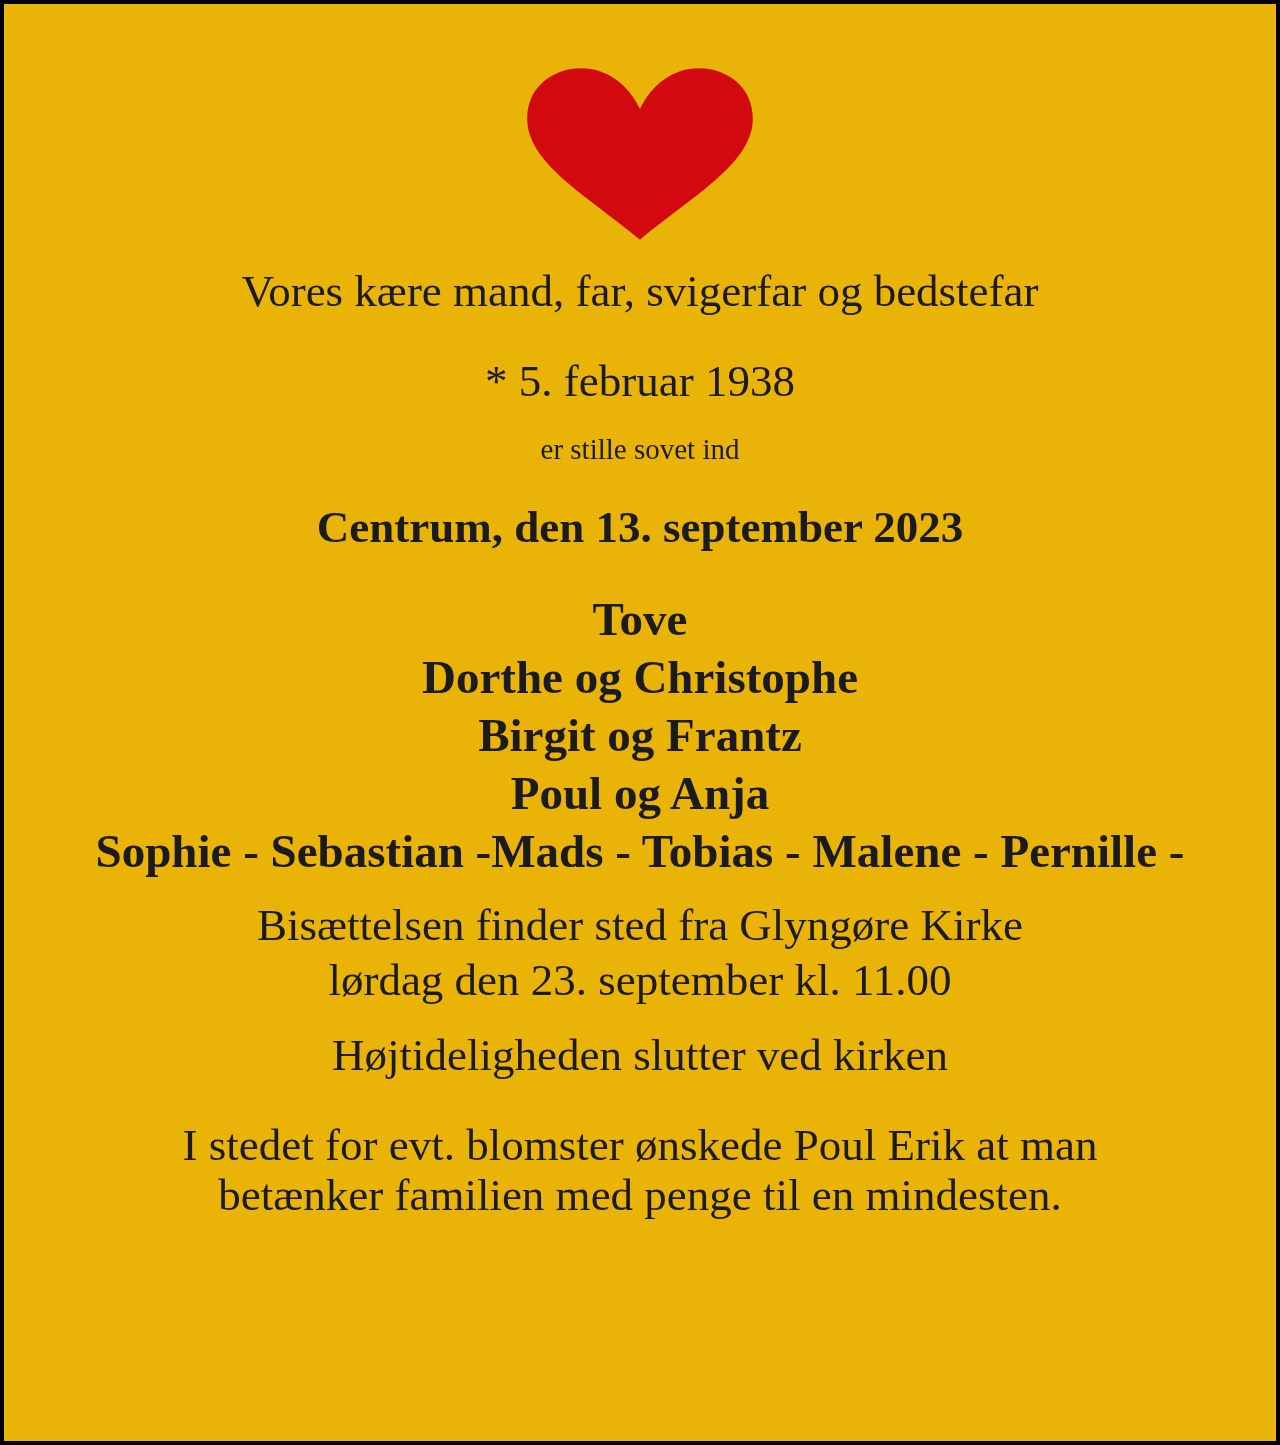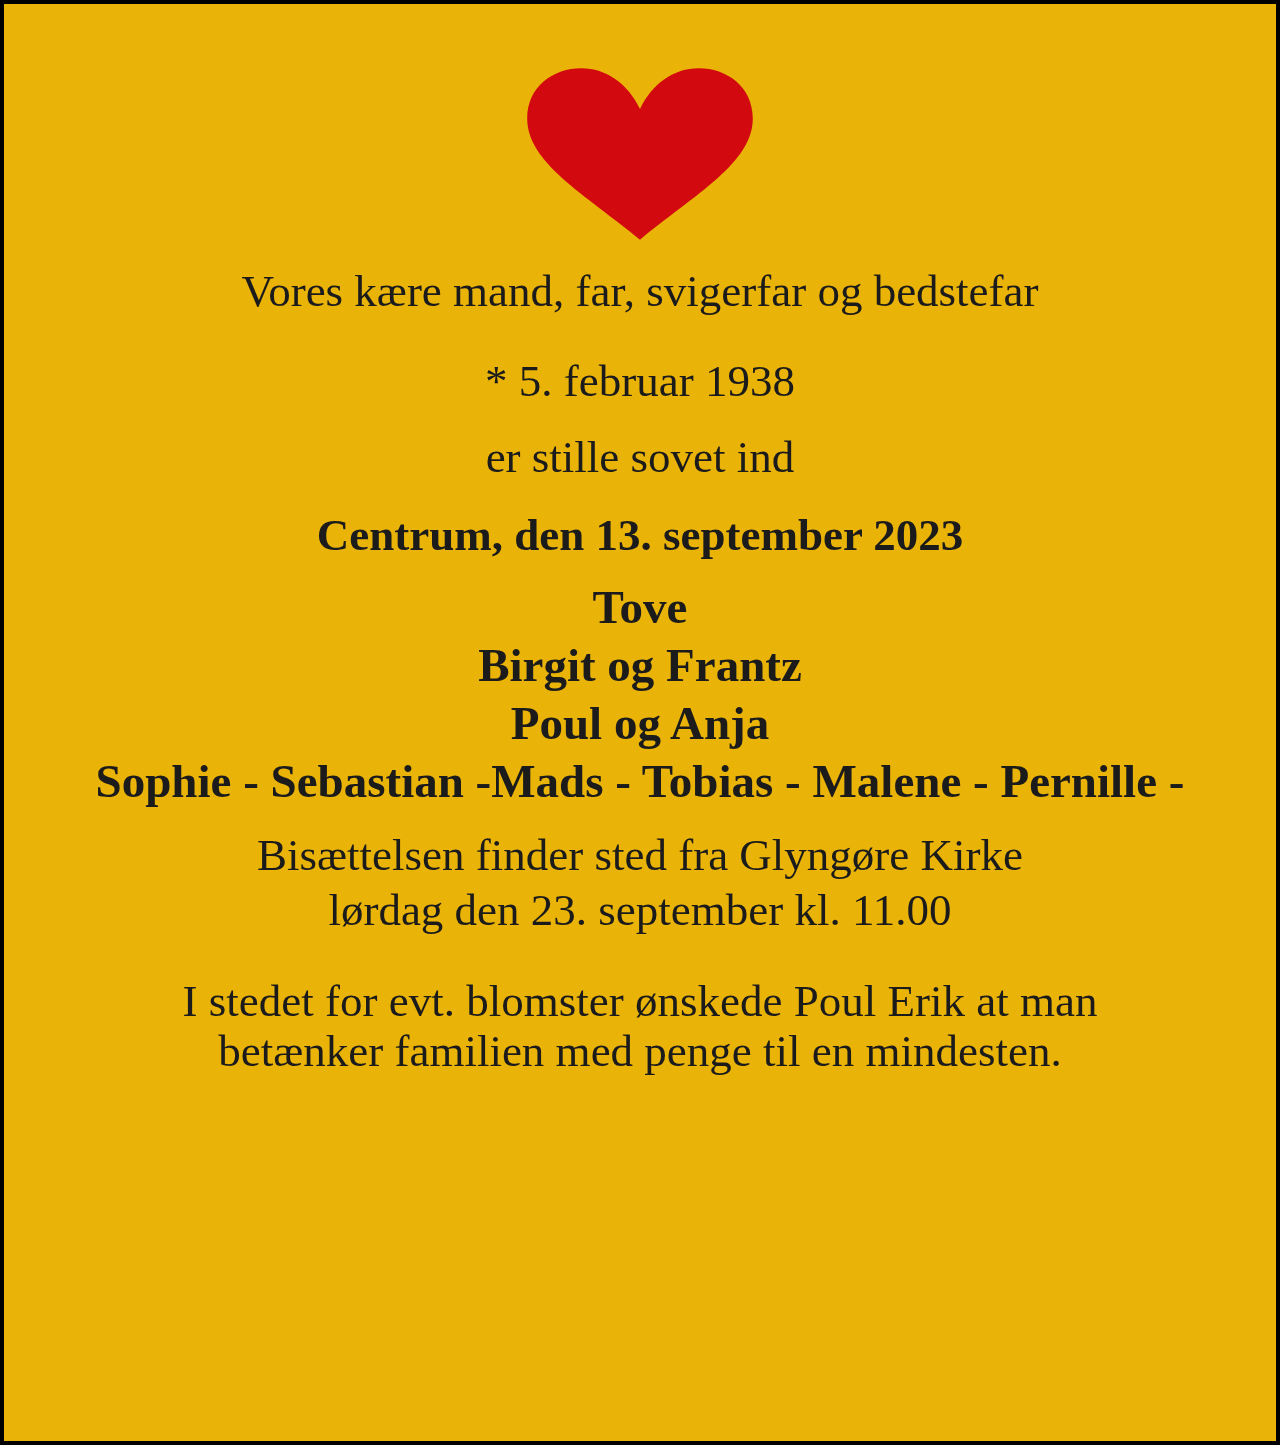--- a/index.html
+++ b/index.html
@@ -45,32 +45,32 @@
     font-size: 62px;
     line-height: 72px;
     font-weight: bold;
   }
   .birth-line {
     margin-top: 36px;
     font-size: 45px;
     line-height: 54px;
   }
   .passing-line {
-    margin-top: 22px;
-    font-size: 45px;
+    margin-top: 14px;
+    font-size: 29px;
     line-height: 54px;
   }
   .place-date-line {
     margin-top: 24px;
     font-size: 45px;
     line-height: 54px;
     font-weight: bold;
   }
   .family-block {
-    margin-top: 16px;
+    margin-top: 36px;
     font-size: 47px;
     line-height: 58px;
     font-weight: bold;
     width: 1260px;
   }
   .ceremony-block {
     margin-top: 18px;
     font-size: 45px;
     line-height: 55px;
   }
@@ -101,26 +101,28 @@
 
 
   <div class="birth-line">* 5. februar 1938</div>
 
   <div class="passing-line">er stille sovet ind</div>
 
   <div class="place-date-line">Centrum, den 13. september 2023</div>
 
   <div class="family-block">
     <div>Tove</div>
+    <div>Dorthe og Christophe</div>
     <div>Birgit og Frantz</div>
     <div>Poul og Anja</div>
     <div>Sophie - Sebastian -Mads - Tobias - Malene - Pernille -</div>
   </div>
 
   <div class="ceremony-block">
     <div>Bisættelsen finder sted fra Glyngøre Kirke</div>
     <div>lørdag den 23. september kl. 11.00</div>
   </div>
 
+  <div class="ceremony-note">Højtideligheden slutter ved kirken</div>
 
   <div class="donation-paragraph">I stedet for evt. blomster ønskede Poul Erik at man betænker familien med penge til en mindesten.</div>
 
 </div>
 
 </body></html>

